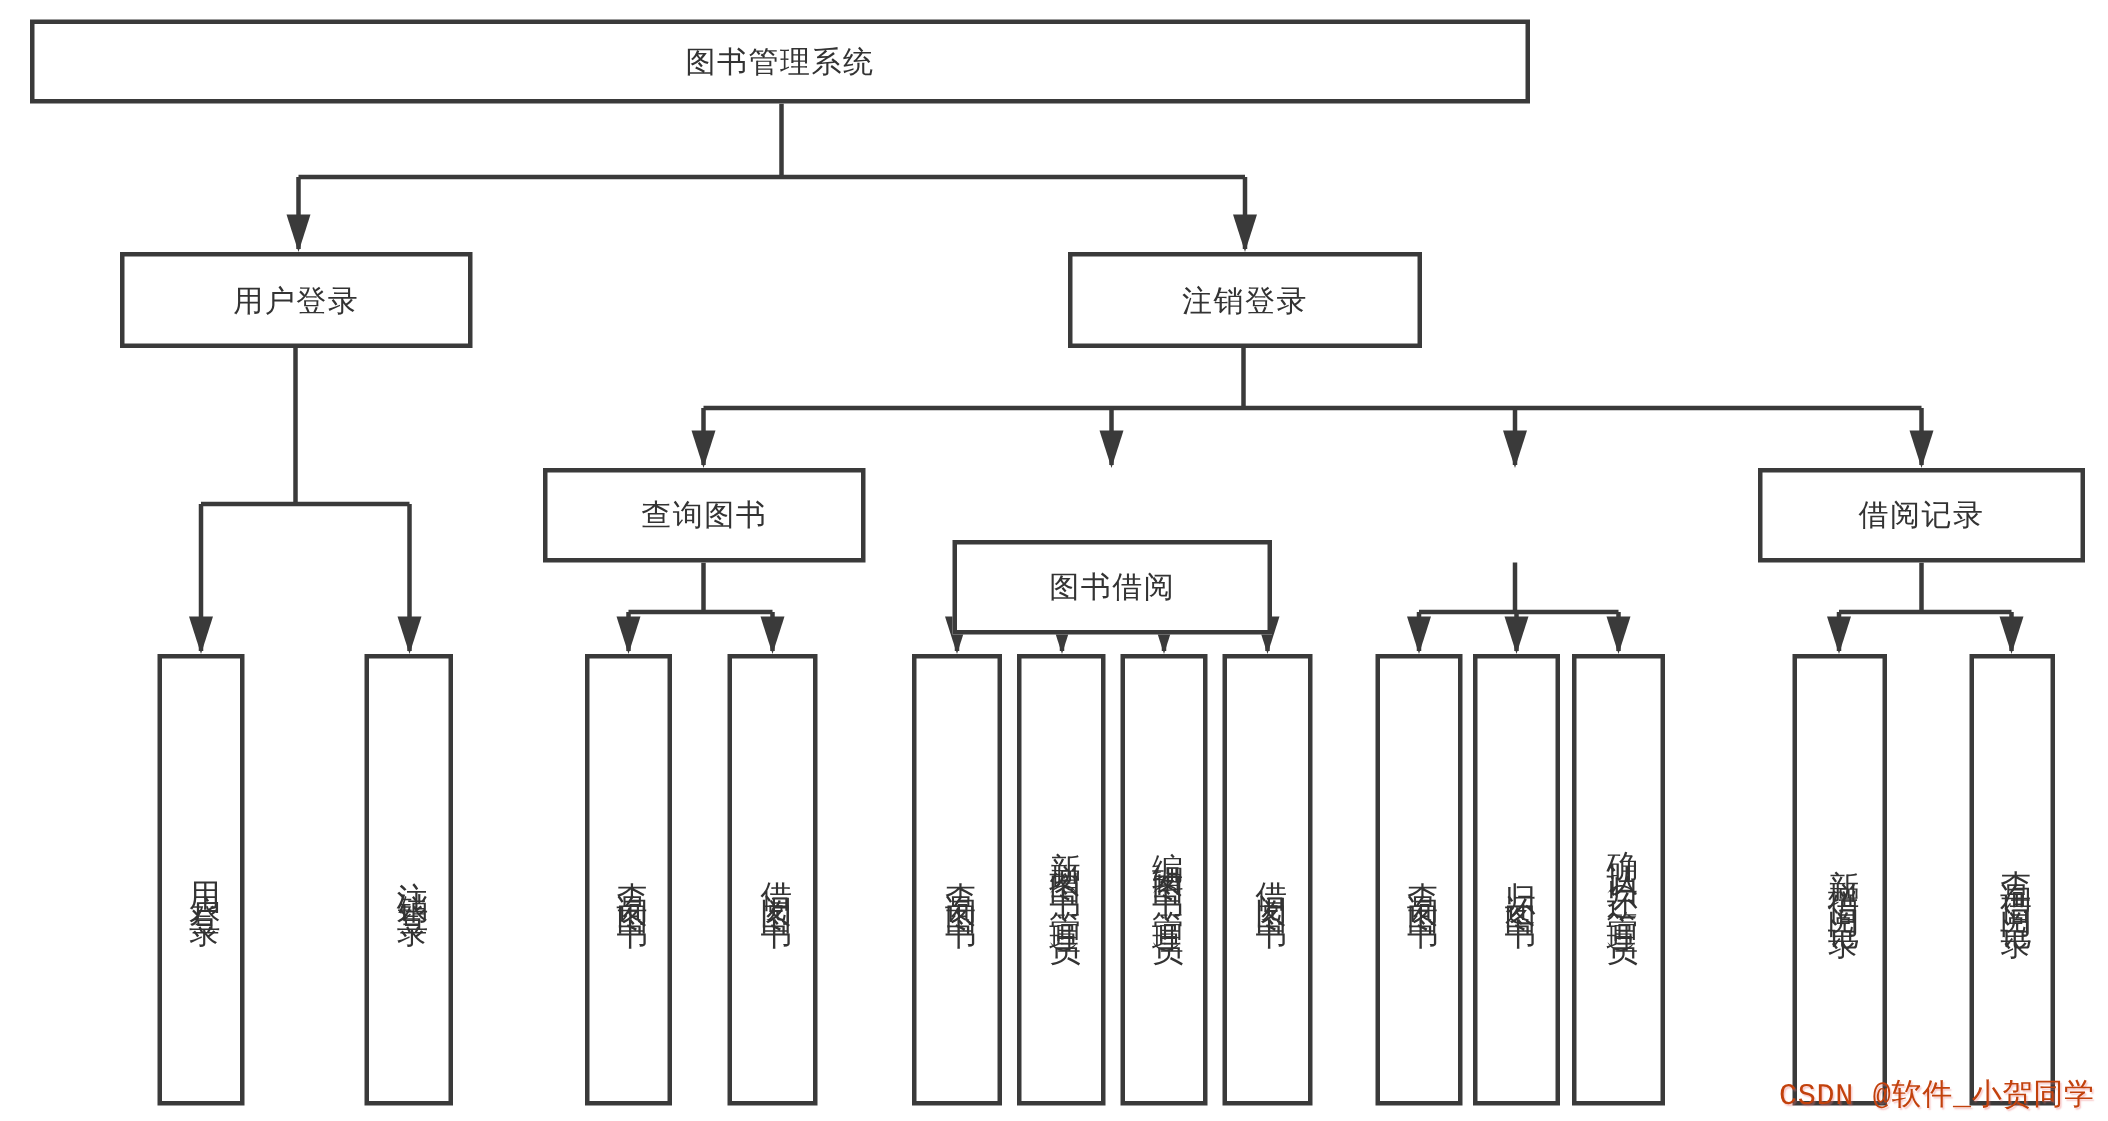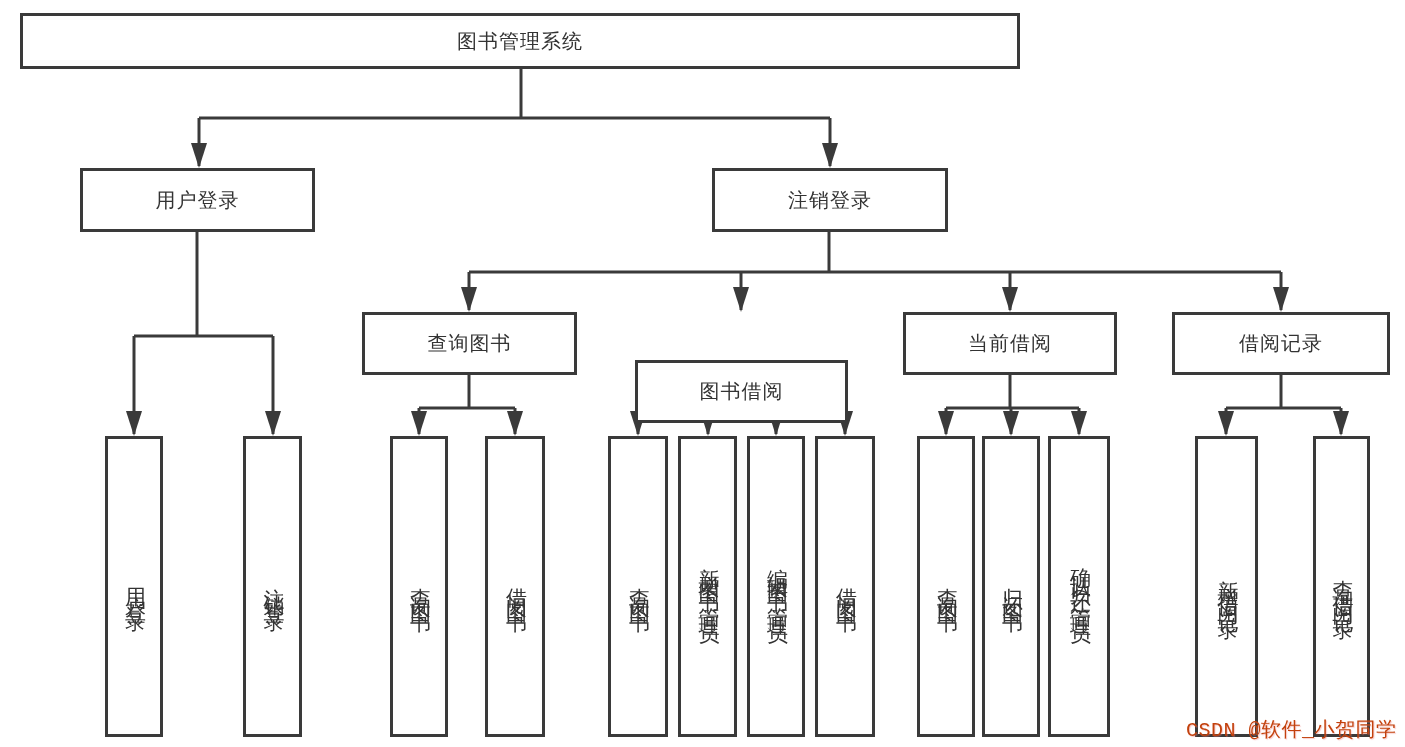--- a/index.html
+++ b/index.html
@@ -123,23 +123,20 @@
   <div class="node" style="left:712px; top:168px; width:236px; height:64px;">
     <span>注销登录</span>
   </div>
 
   <div class="node" style="left:362px; top:312px; width:215px; height:63px;">
     <span>查询图书</span>
   </div>
   <div class="node" style="left:635px; top:312px; width:213px; height:63px;margin-top:48px;">
     <span>图书借阅</span>
   </div>
-  <div class="node" style="left:903px; top:312px; width:214px; height:63px;">
-    <span>当前借阅</span>
-  </div>
   <div class="node" style="left:1172px; top:312px; width:218px; height:63px;">
     <span>借阅记录</span>
   </div>
 
   <div class="node leaf" style="left:105px; top:436px; width:58px; height:301px;">
     <span class="vtext">用户登录</span>
   </div>
   <div class="node leaf" style="left:243px; top:436px; width:59px; height:301px;">
     <span class="vtext">注销登录</span>
   </div>

